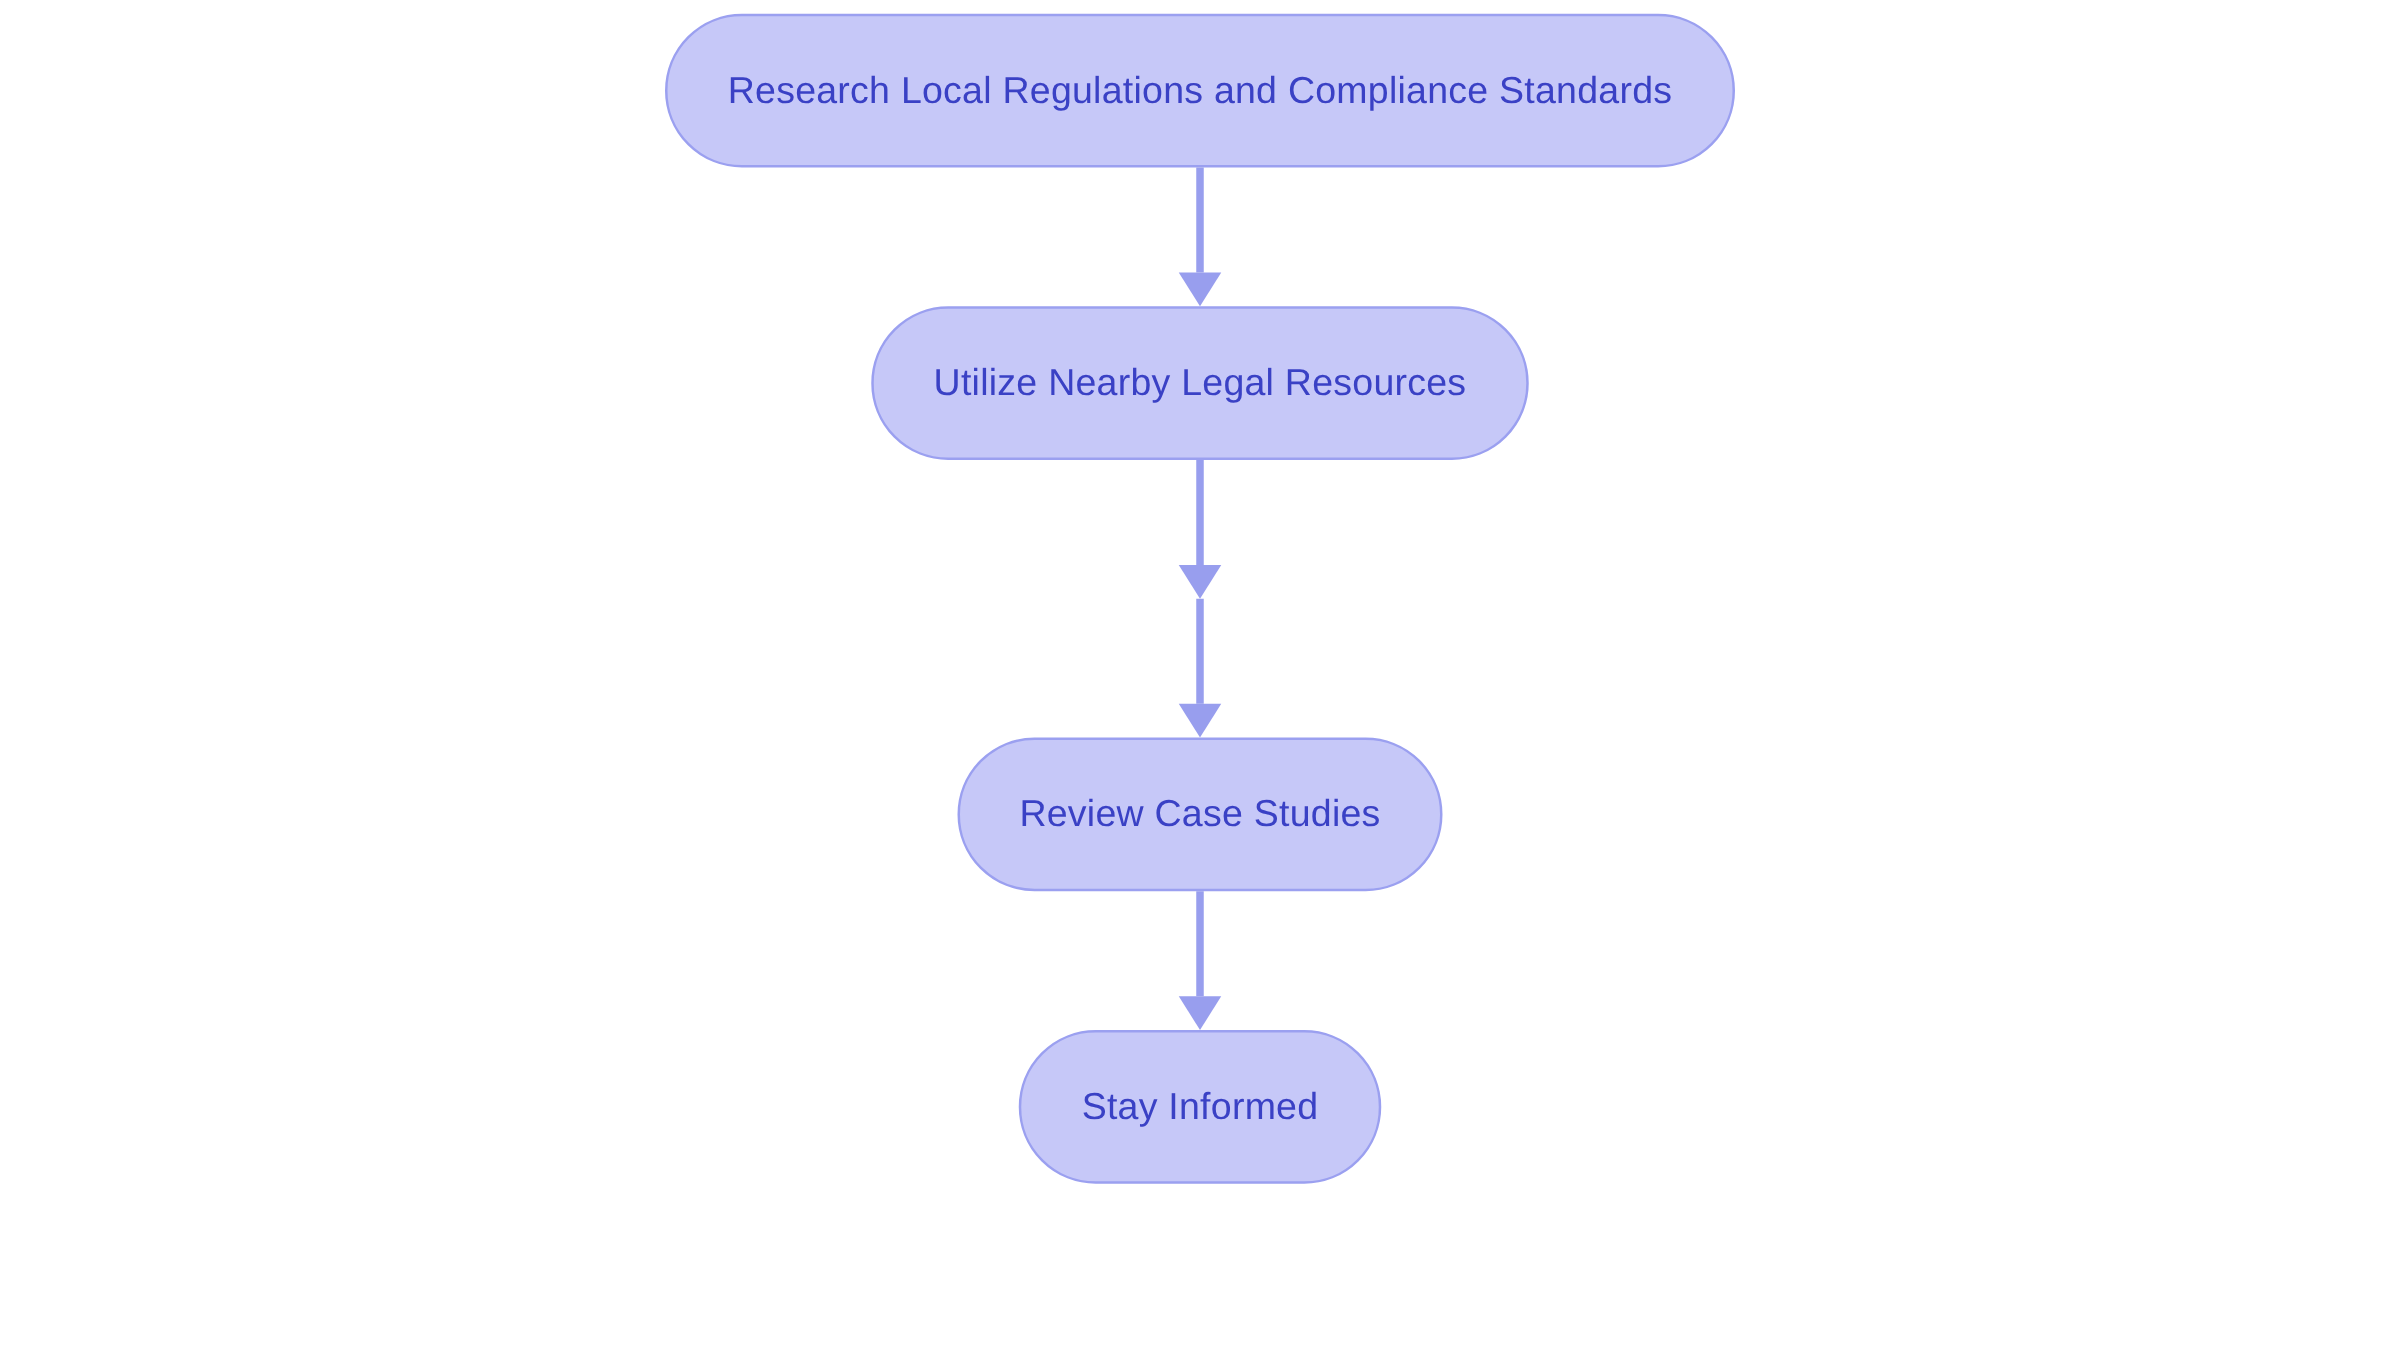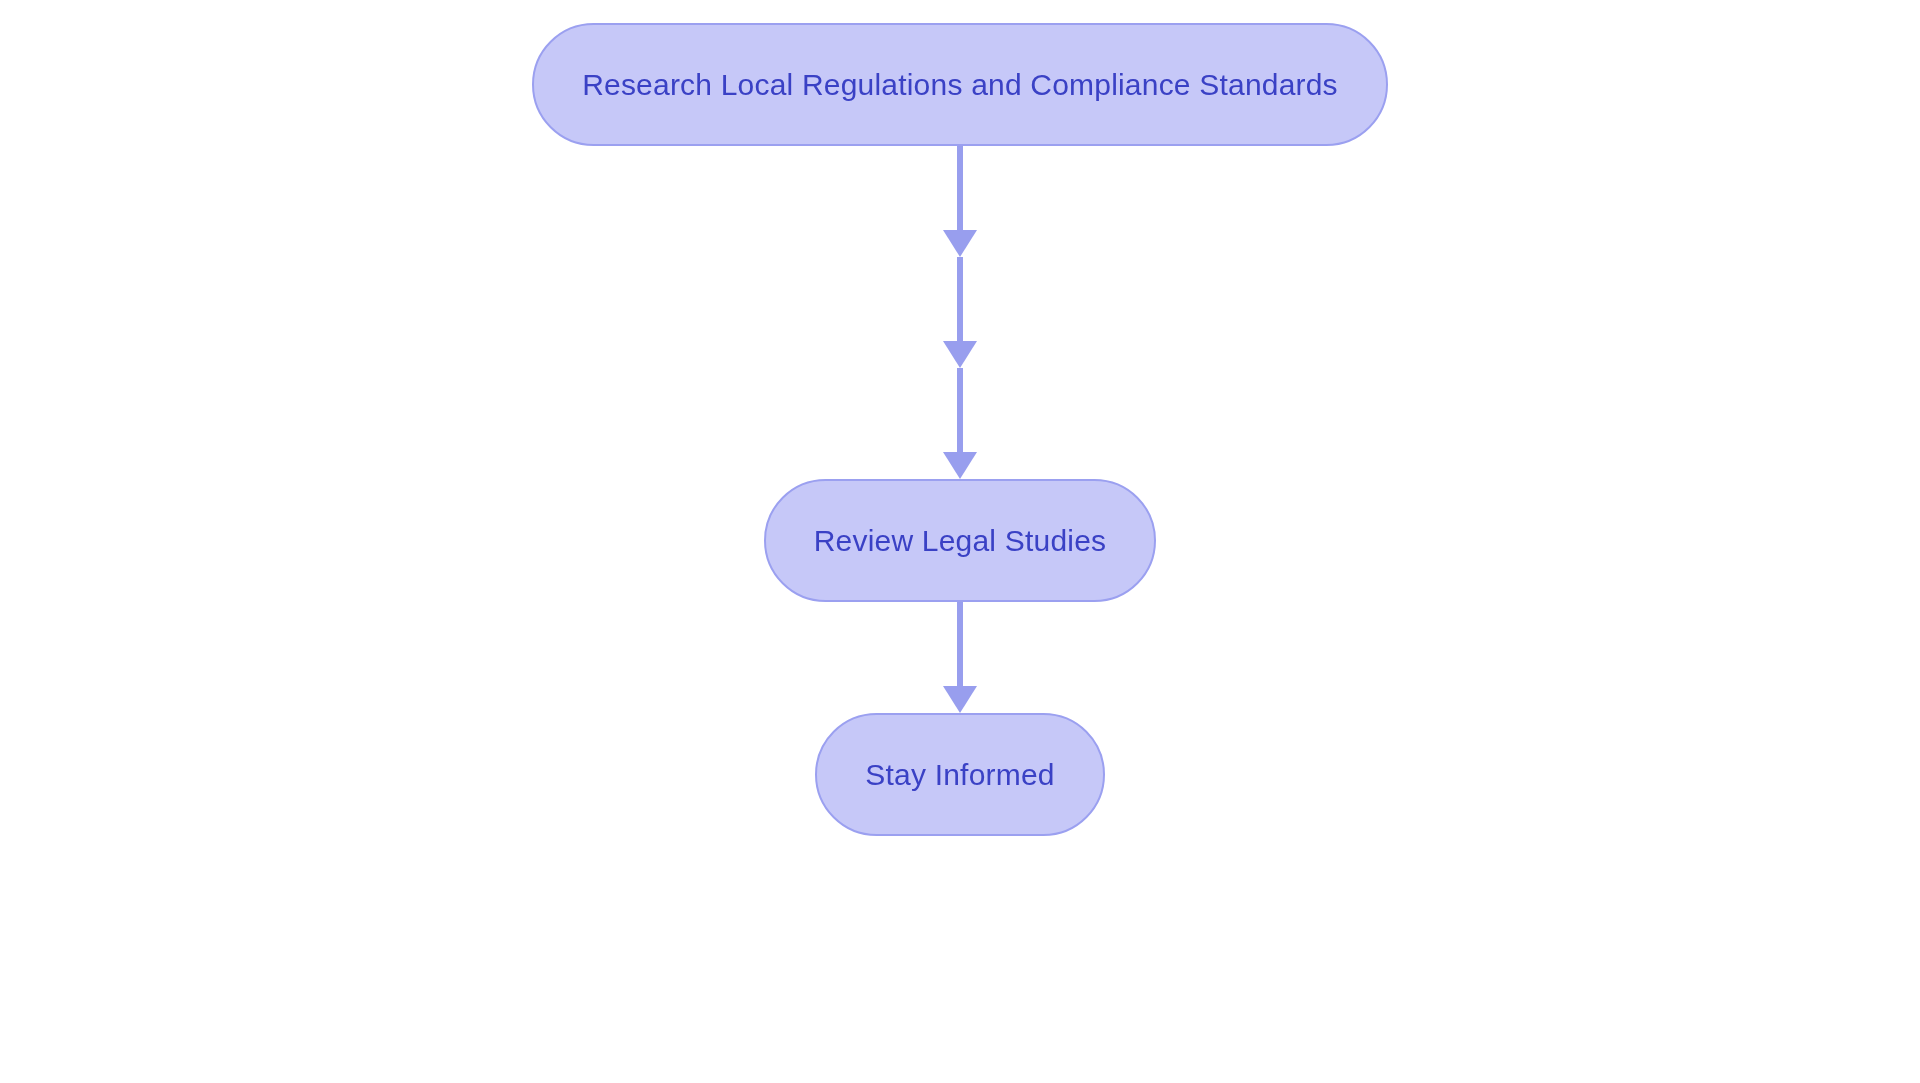--- a/index.html
+++ b/index.html
@@ -16,21 +16,21 @@
     padding: 0;
     width: 1920px;
     height: 1083px;
     background: var(--bg);
     font-family: "Liberation Sans", "DejaVu Sans", sans-serif;
     overflow: hidden;
   }
   .canvas {
     width: 1920px;
     height: 1083px;
-    padding-top: 23px;
+    padding-top: 11px;
     display: flex;
     flex-direction: column;
     align-items: center;
   }
   .node {
     height: 123px;
     min-height: 123px;
     border-radius: 62px;
     background: var(--node-fill);
     border: 2px solid var(--node-border);
@@ -74,34 +74,37 @@
 
   <div class="node">
     <span class="label">Research Local Regulations and Compliance Standards</span>
   </div>
 
   <div class="arrow">
     <span class="shaft"></span>
     <span class="head"></span>
   </div>
 
+  <div class="node">
+    <span class="label">Utilize Nearby Legal Resources</span>
+  </div>
 
   <div class="arrow">
     <span class="shaft"></span>
     <span class="head"></span>
   </div>
 
 
   <div class="arrow">
     <span class="shaft"></span>
     <span class="head"></span>
   </div>
 
   <div class="node">
-    <span class="label">Review Legal Studies</span>
+    <span class="label">Review Case Studies</span>
   </div>
 
   <div class="arrow">
     <span class="shaft"></span>
     <span class="head"></span>
   </div>
 
   <div class="node">
     <span class="label">Stay Informed</span>
   </div>

